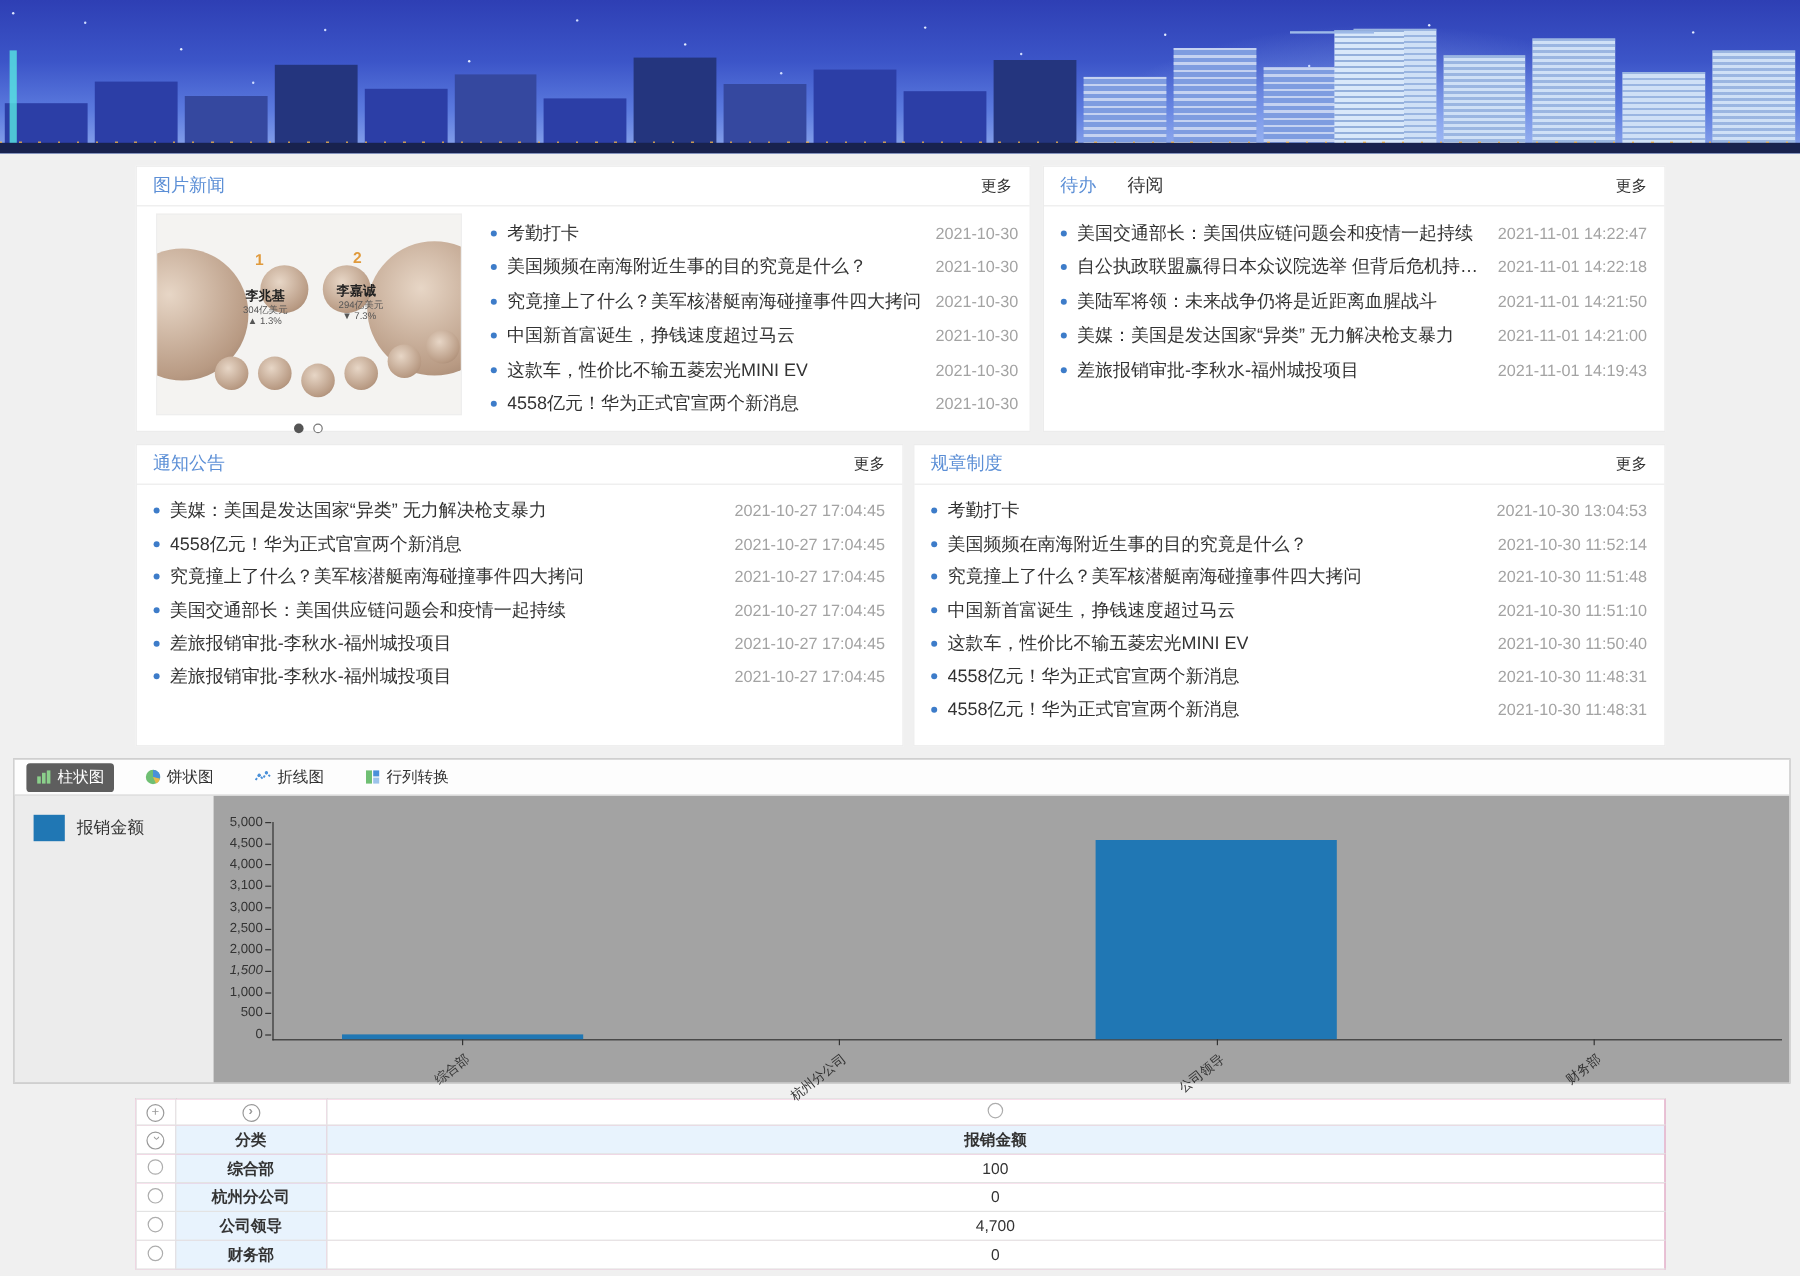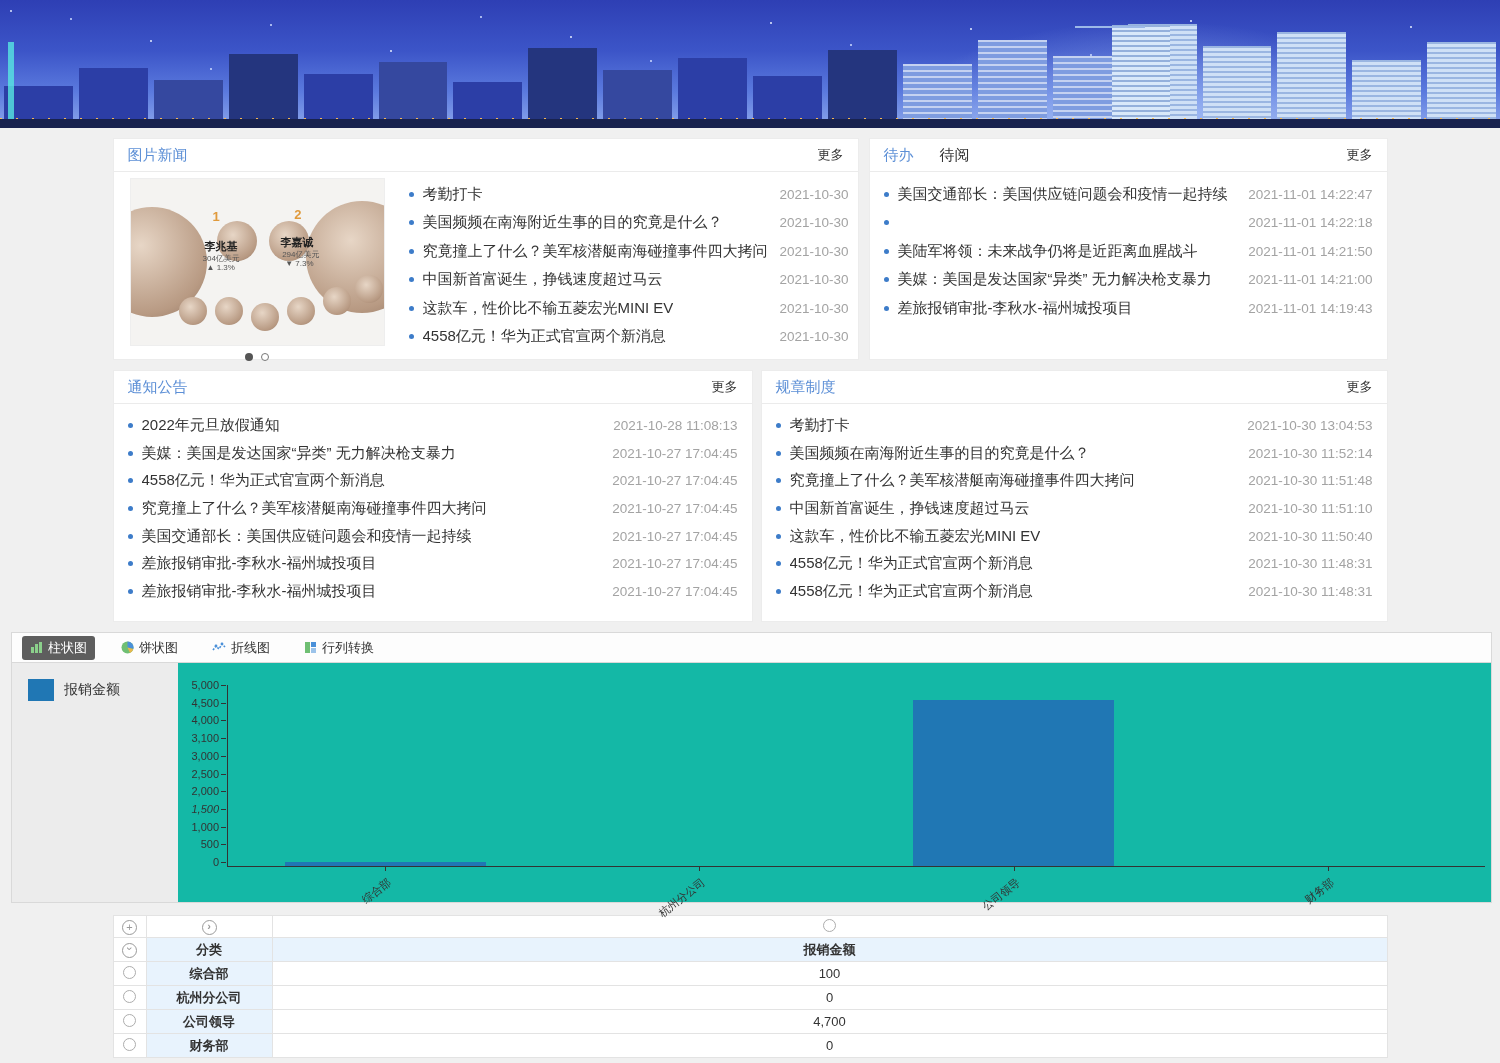--- a/index.html
+++ b/index.html
@@ -74,21 +74,21 @@
   .bullet { width:5px; height:5px; border-radius:50%; background:#3d7cc9; margin-right:9px; flex:0 0 5px; }
   .item .txt { font-size:15px; color:#333; white-space:nowrap; overflow:hidden; text-overflow:ellipsis; cursor:pointer; }
   .item .date { margin-left:auto; font-size:13.5px; color:#a3a3a3; padding-left:12px; white-space:nowrap; }
   .todo-list, .plain-list { padding:8px 14px 0 14px; }
 
   .row2 { margin-top:10px; }
   .p-notice { width:640px; height:252px; }
   .p-rules { width:627px; height:252px; margin-left:8px; }
 
   
-  .chart-card { margin:10px 8px 0 11px; background:#14b8a6; border:1px solid #d9d9d9; height:271px; }
+  .chart-card { margin:10px 8px 0 11px; background:#a3a3a3; border:1px solid #d9d9d9; height:271px; }
   .chart-toolbar { height:30px; border-bottom:1px solid #d9d9d9; display:flex; align-items:center;
     padding:0 10px; gap:18px; background:#fdfdfd; }
   .tool-btn { display:inline-flex; align-items:center; gap:5px; font-size:13px; color:#333; cursor:pointer;
     padding:3px 8px; border-radius:3px; }
   .tool-btn.active { background:#5e5e5e; color:#fff; }
   .chart-body { position:relative; display:flex; height:239px; }
   .legend-panel { width:166px; background:#ececec; padding:16px 0 0 16px; }
   .legend-item { display:flex; align-items:center; gap:10px; font-size:14px; color:#333; cursor:pointer; }
   .legend-swatch { width:26px; height:22px; }
   .plot { position:relative; flex:1; }
@@ -236,20 +236,21 @@
         <span class="more">更多</span>
       </div>
       <div class="todo-list">
         <div class="item">
             <span class="bullet"></span>
             <span class="txt">美国交通部长：美国供应链问题会和疫情一起持续</span>
             <span class="date">2021-11-01 14:22:47</span>
           </div>
         <div class="item">
             <span class="bullet"></span>
+            <span class="txt">自公执政联盟赢得日本众议院选举 但背后危机持续?</span>
             <span class="date">2021-11-01 14:22:18</span>
           </div>
         <div class="item">
             <span class="bullet"></span>
             <span class="txt">美陆军将领：未来战争仍将是近距离血腥战斗</span>
             <span class="date">2021-11-01 14:21:50</span>
           </div>
         <div class="item">
             <span class="bullet"></span>
             <span class="txt">美媒：美国是发达国家“异类” 无力解决枪支暴力</span>
@@ -264,25 +265,20 @@
     </div>
   </div>
 
   <div class="row row2">
     <div class="card p-notice">
       <div class="card-hd">
         <span class="card-title">通知公告</span>
         <span class="more">更多</span>
       </div>
       <div class="plain-list item-7">
-        <div class="item">
-            <span class="bullet"></span>
-            <span class="txt">2022年元旦放假通知</span>
-            <span class="date">2021-10-28 11:08:13</span>
-          </div>
         <div class="item">
             <span class="bullet"></span>
             <span class="txt">美媒：美国是发达国家“异类” 无力解决枪支暴力</span>
             <span class="date">2021-10-27 17:04:45</span>
           </div>
         <div class="item">
             <span class="bullet"></span>
             <span class="txt">4558亿元！华为正式官宣两个新消息</span>
             <span class="date">2021-10-27 17:04:45</span>
           </div>

